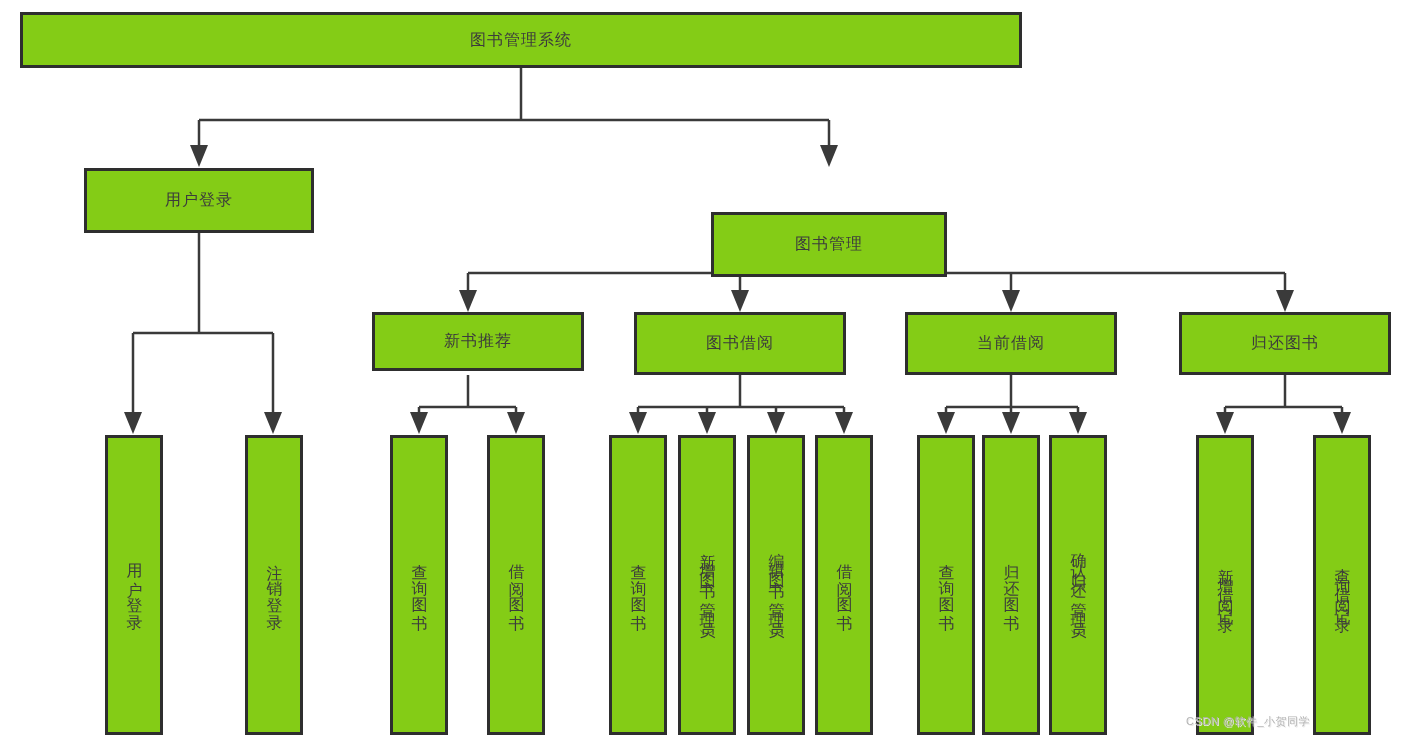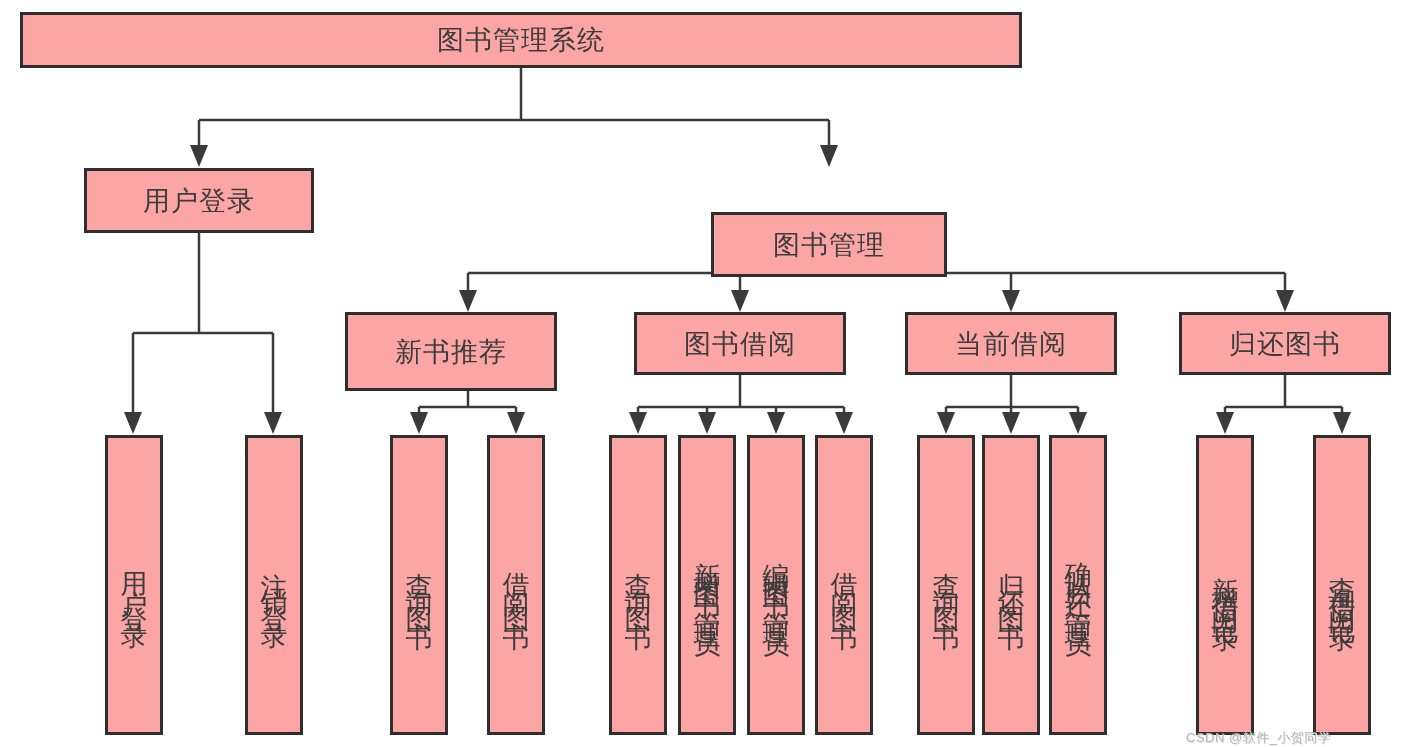--- a/index.html
+++ b/index.html
@@ -13,45 +13,45 @@
   }
   #connectors {
     position: absolute;
     left: 0; top: 0;
     width: 1405px; height: 747px;
     z-index: 1;
   }
   .node {
     position: absolute;
     box-sizing: border-box;
-    background: #fca5a5;
+    background: #84cc16;
     border: 3px solid #2e2e2e;
     color: #3c3c3c;
     display: flex;
     align-items: center;
     justify-content: center;
     z-index: 2;
-    font-size: 27px;
+    font-size: 16px;
   }
   .hbox { letter-spacing: 1px; }
   .vbox {
     writing-mode: vertical-rl;
     text-orientation: mixed;
     width: 58px;
     height: 300px;
     top: 435px;
   }
   .v-short { letter-spacing: 17px; }
   .v-long  { letter-spacing: 10px; }
   #watermark {
     position: absolute;
     left: 1186px;
-    top: 729px;
+    top: 714px;
     z-index: 3;
-    font-size: 13px;
+    font-size: 11px;
     color: #b3b3b3;
     letter-spacing: 0.5px;
     text-shadow: 1px 1px 0 #e9e9e9;
     white-space: nowrap;
   }
 </style>
 </head>
 <body>
 
 <div id="stage">
@@ -127,21 +127,21 @@
       <polygon points="1216,412 1234,412 1225,434"></polygon>
       <polygon points="1333,412 1351,412 1342,434"></polygon>
     </g>
   </svg>
 
   <div class="node hbox" style="left:20px; top:12px; width:1002px; height:56px;">图书管理系统</div>
 
   <div class="node hbox" style="left:84px; top:168px; width:230px; height:65px;">用户登录</div>
   <div class="node hbox" style="left:711px; top:168px; width:236px; height:65px;margin-top:44px;">图书管理</div>
 
-  <div class="node hbox" style="left:345px; top:312px; width:212px; height:79px;">新书推荐</div>
+  <div class="node hbox" style="left:372px; top:312px; width:212px; height:59px;">新书推荐</div>
   <div class="node hbox" style="left:634px; top:312px; width:212px; height:63px;">图书借阅</div>
   <div class="node hbox" style="left:905px; top:312px; width:212px; height:63px;">当前借阅</div>
   <div class="node hbox" style="left:1179px; top:312px; width:212px; height:63px;">归还图书</div>
 
   <div class="node vbox v-short" style="left:105px;">用户登录</div>
   <div class="node vbox v-short" style="left:245px;">注销登录</div>
 
   <div class="node vbox v-short" style="left:390px;">查询图书</div>
   <div class="node vbox v-short" style="left:487px;">借阅图书</div>
 

